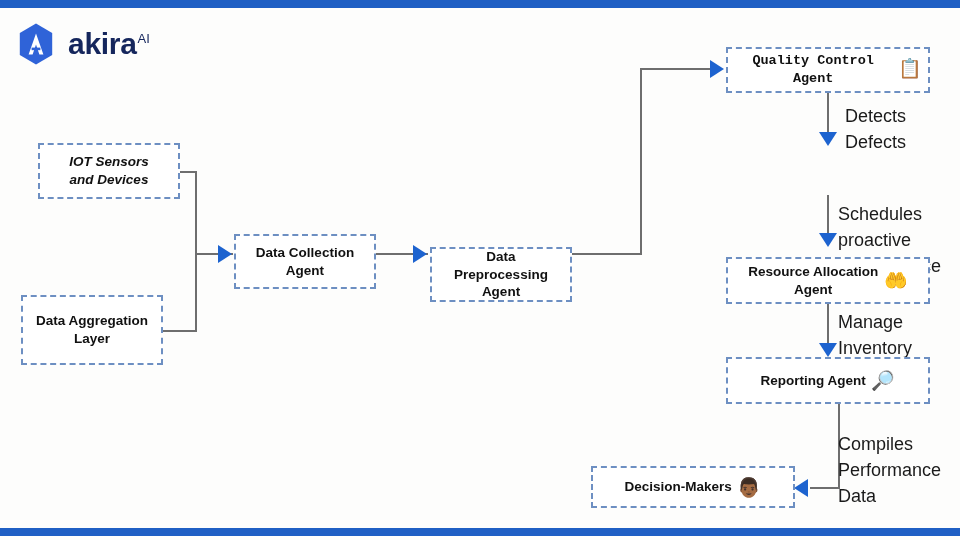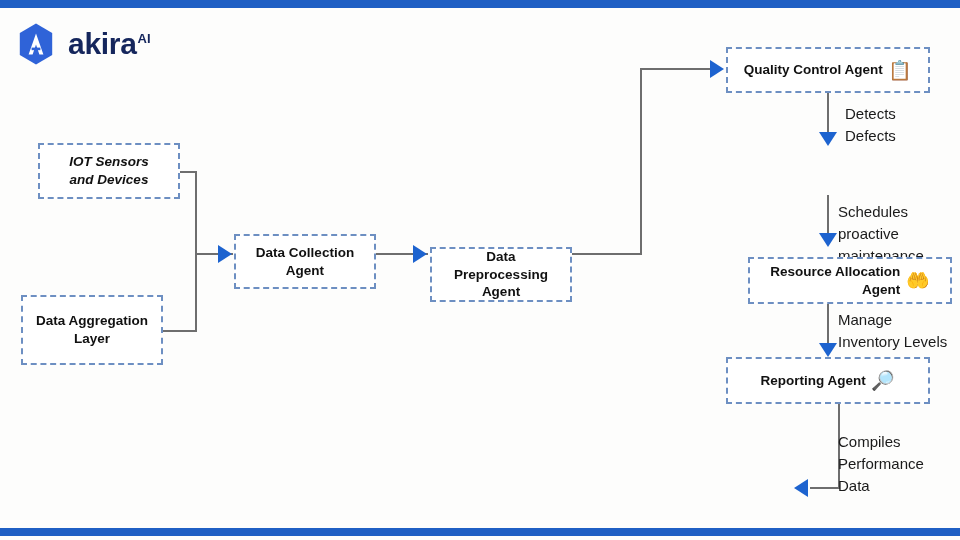--- a/index.html
+++ b/index.html
@@ -44,21 +44,21 @@
     font-size: 30px;
     font-weight: 700;
     color: #15265c;
     letter-spacing: -0.3px;
     line-height: 1;
     position: relative;
     display: inline-block;
   }
   .wordmark .sup {
     font-size: 13px;
-    font-weight: 700;
+    font-weight: 400;
     vertical-align: super;
     letter-spacing: 0px;
     margin-left: 1px;
   }
 
   
   .node {
     position: absolute;
     box-sizing: border-box;
     border: 2px dashed #6d8fc2;
@@ -111,21 +111,21 @@
     border-right: 14px solid #1d63cf;
   }
   .arrow.down {
     border-left: 9px solid transparent;
     border-right: 9px solid transparent;
     border-top: 14px solid #1d63cf;
   }
 
   .edgelabel {
     position: absolute;
-    font-size: 15px;
+    font-size: 18px;
     color: #1a1a1a;
     line-height: 1.45;
     font-weight: 400;
     white-space: pre-line;
     text-align: left;
   }
 </style>
 </head>
 <body>
 
@@ -209,37 +209,43 @@
       </span>
   </div>
 
   <div class="node" style="left:430px; top:226px; width:142px; height:55px;margin-top:21px;">
     <span class="inner">
         <span class="txt" style="white-space: pre-line;">Data Preprocessing
 Agent</span>
       </span>
   </div>
 
-  <div class="node" style="left:726px; top:47px; width:204px; height:46px;">
+  <div class="node" style="left:726px; top:47px; width:204px; height:46px;font-family:Liberation Mono, monospace;">
     <span class="inner">
       <span class="txt">Quality Control Agent</span>
       <span class="emoji">📋</span>
     </span>
   </div>
 
 
-  <div class="node" style="left:748px; top:257px; width:204px; height:47px;text-align:right;">
+  <div class="node" style="left:726px; top:257px; width:204px; height:47px;">
     <span class="inner">
       <span class="txt" style="white-space: pre-line;">Resource Allocation
 Agent</span>
       <span class="emoji">🤲</span>
     </span>
   </div>
 
   <div class="node" style="left:726px; top:357px; width:204px; height:47px;">
     <span class="inner">
       <span class="txt">Reporting Agent</span>
       <span class="emoji">🔎</span>
     </span>
   </div>
 
+  <div class="node" style="left:591px; top:466px; width:204px; height:42px;">
+    <span class="inner">
+      <span class="txt">Decision-Makers</span>
+      <span class="emoji">👨🏾</span>
+    </span>
+  </div>
 
 </div>
 
 </body></html>

